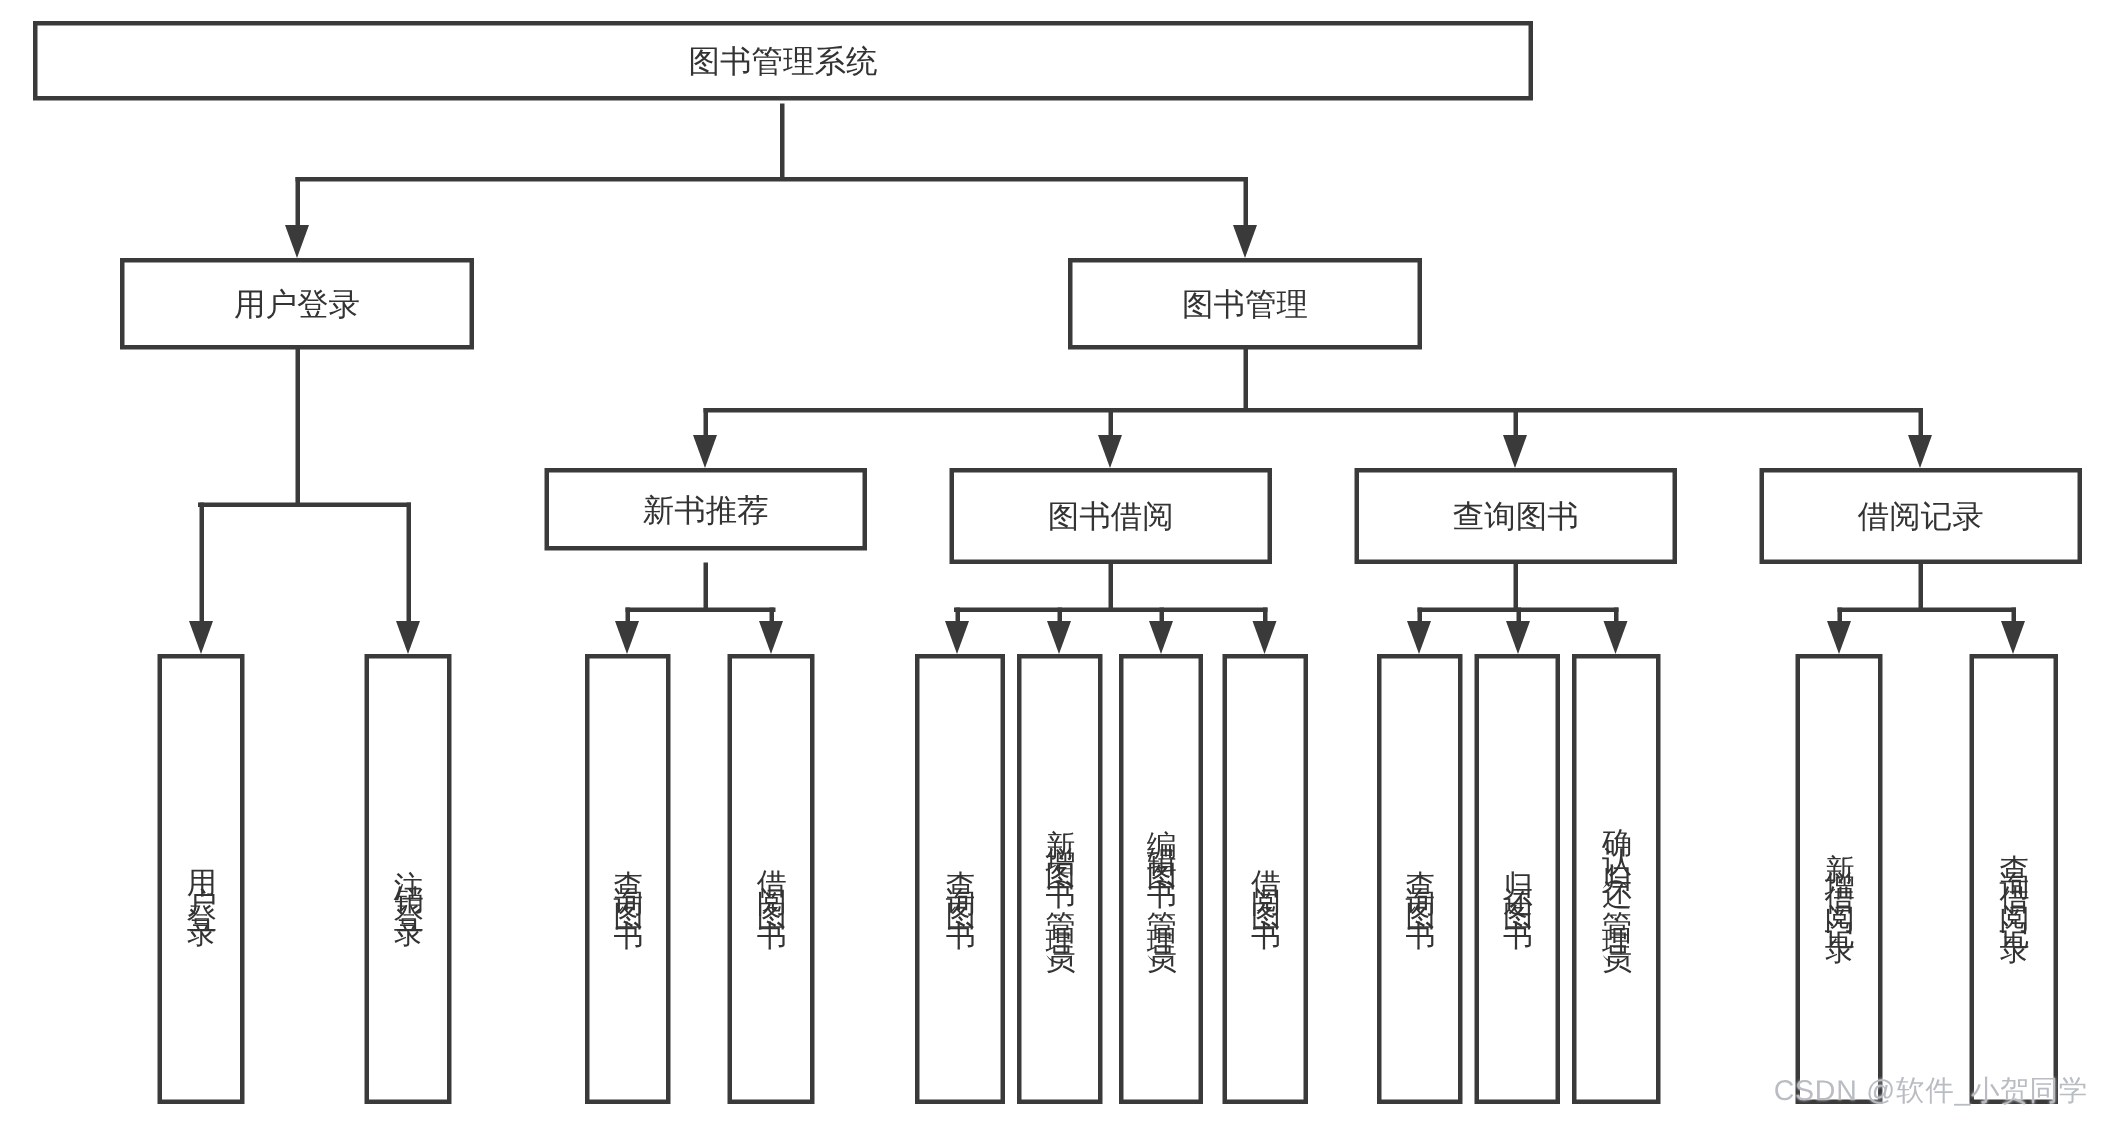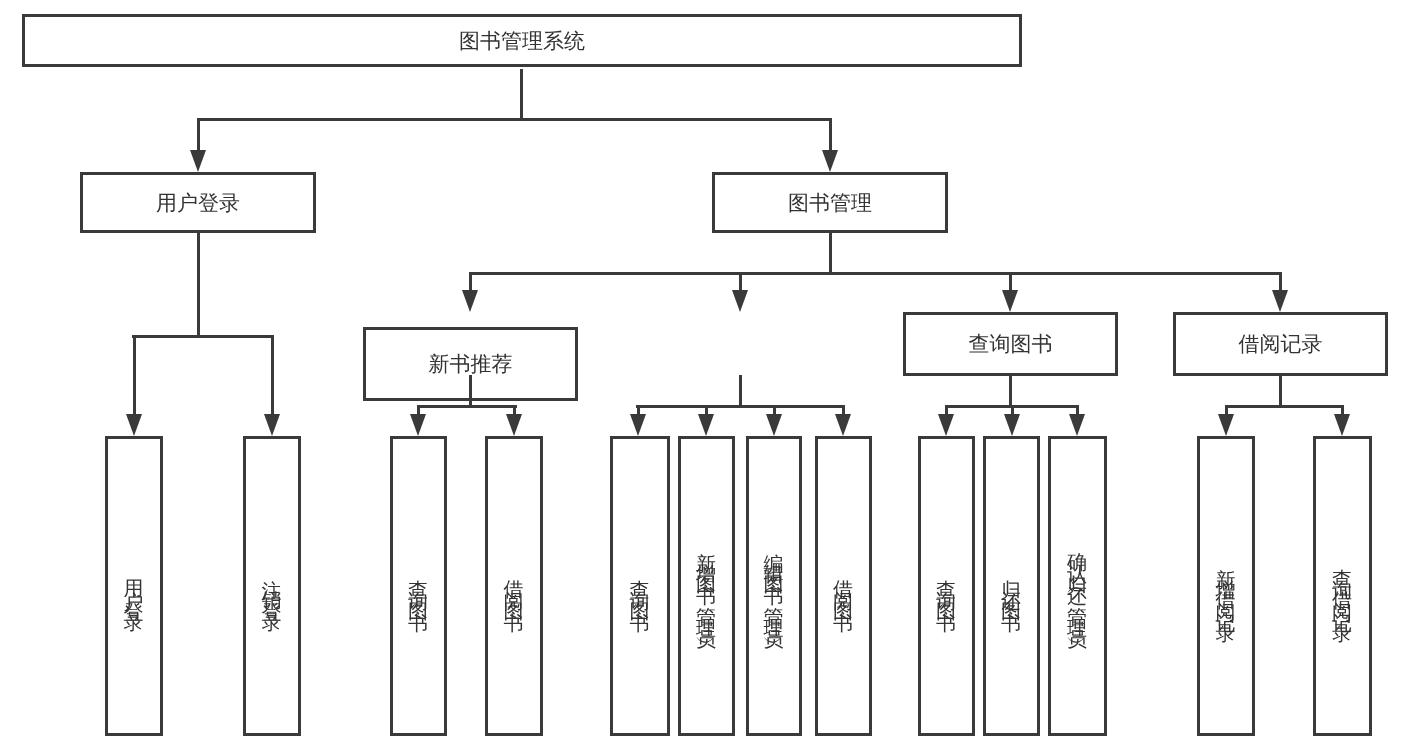--- a/index.html
+++ b/index.html
@@ -38,22 +38,25 @@
     <span class="lbl">图书管理系统</span>
   </div>
 
   <div class="node" style="left:80px;top:172px;width:236px;height:61px;">
     <span class="lbl">用户登录</span>
   </div>
   <div class="node" style="left:712px;top:172px;width:236px;height:61px;justify-content:center;">
     <span class="lbl">图书管理</span>
   </div>
 
-  <div class="node" style="left:363px;top:327px;width:215px;height:74px;">
+  <div class="node" style="left:363px;top:312px;width:215px;height:55px;">
     <span class="lbl">新书推荐</span>
+  </div>
+  <div class="node" style="left:633px;top:312px;width:215px;height:64px;">
+    <span class="lbl">图书借阅</span>
   </div>
   <div class="node" style="left:903px;top:312px;width:215px;height:64px;">
     <span class="lbl">查询图书</span>
   </div>
   <div class="node" style="left:1173px;top:312px;width:215px;height:64px;">
     <span class="lbl">借阅记录</span>
   </div>
 
   <div class="node vnode" style="left:105px;top:436px;width:58px;height:300px;">
     <span class="lbl">用户登录</span>
@@ -151,14 +154,15 @@
   <div class="vl" style="left:1076px;top:405px;height:12px;"></div>
   <div class="arr" style="left:1069px;top:414px;"></div>
 
   <div class="vl" style="left:1279px;top:375px;height:32px;"></div>
   <div class="hl" style="left:1225px;top:405px;width:119px;"></div>
   <div class="vl" style="left:1225px;top:405px;height:12px;"></div>
   <div class="arr" style="left:1218px;top:414px;"></div>
   <div class="vl" style="left:1341px;top:405px;height:12px;"></div>
   <div class="arr" style="left:1334px;top:414px;"></div>
 
+  <div class="watermark">CSDN @软件_小贺同学</div>
 
 </div>
 
 </body></html>

